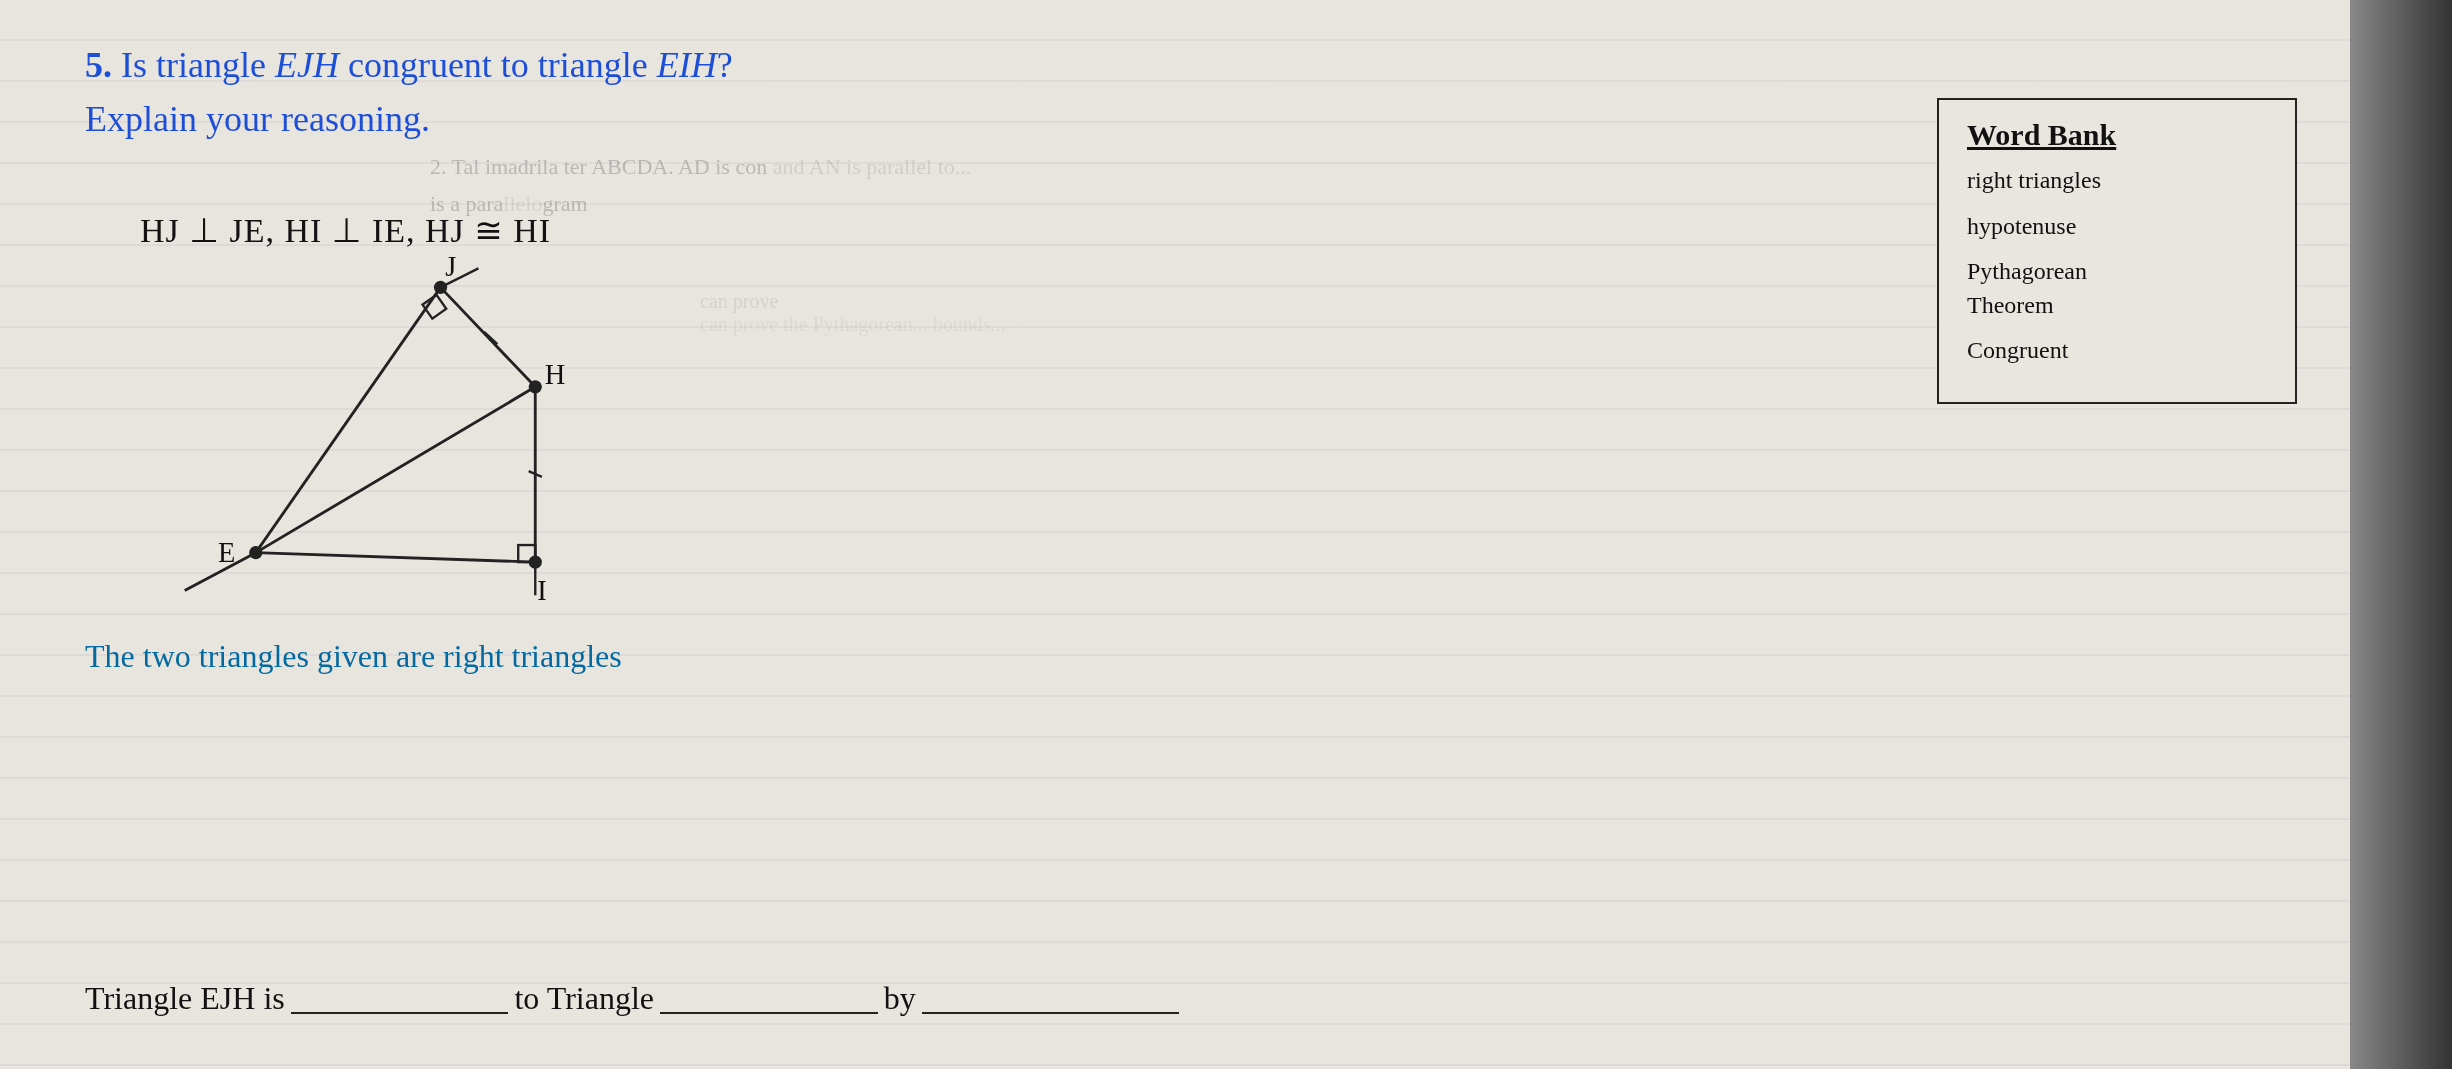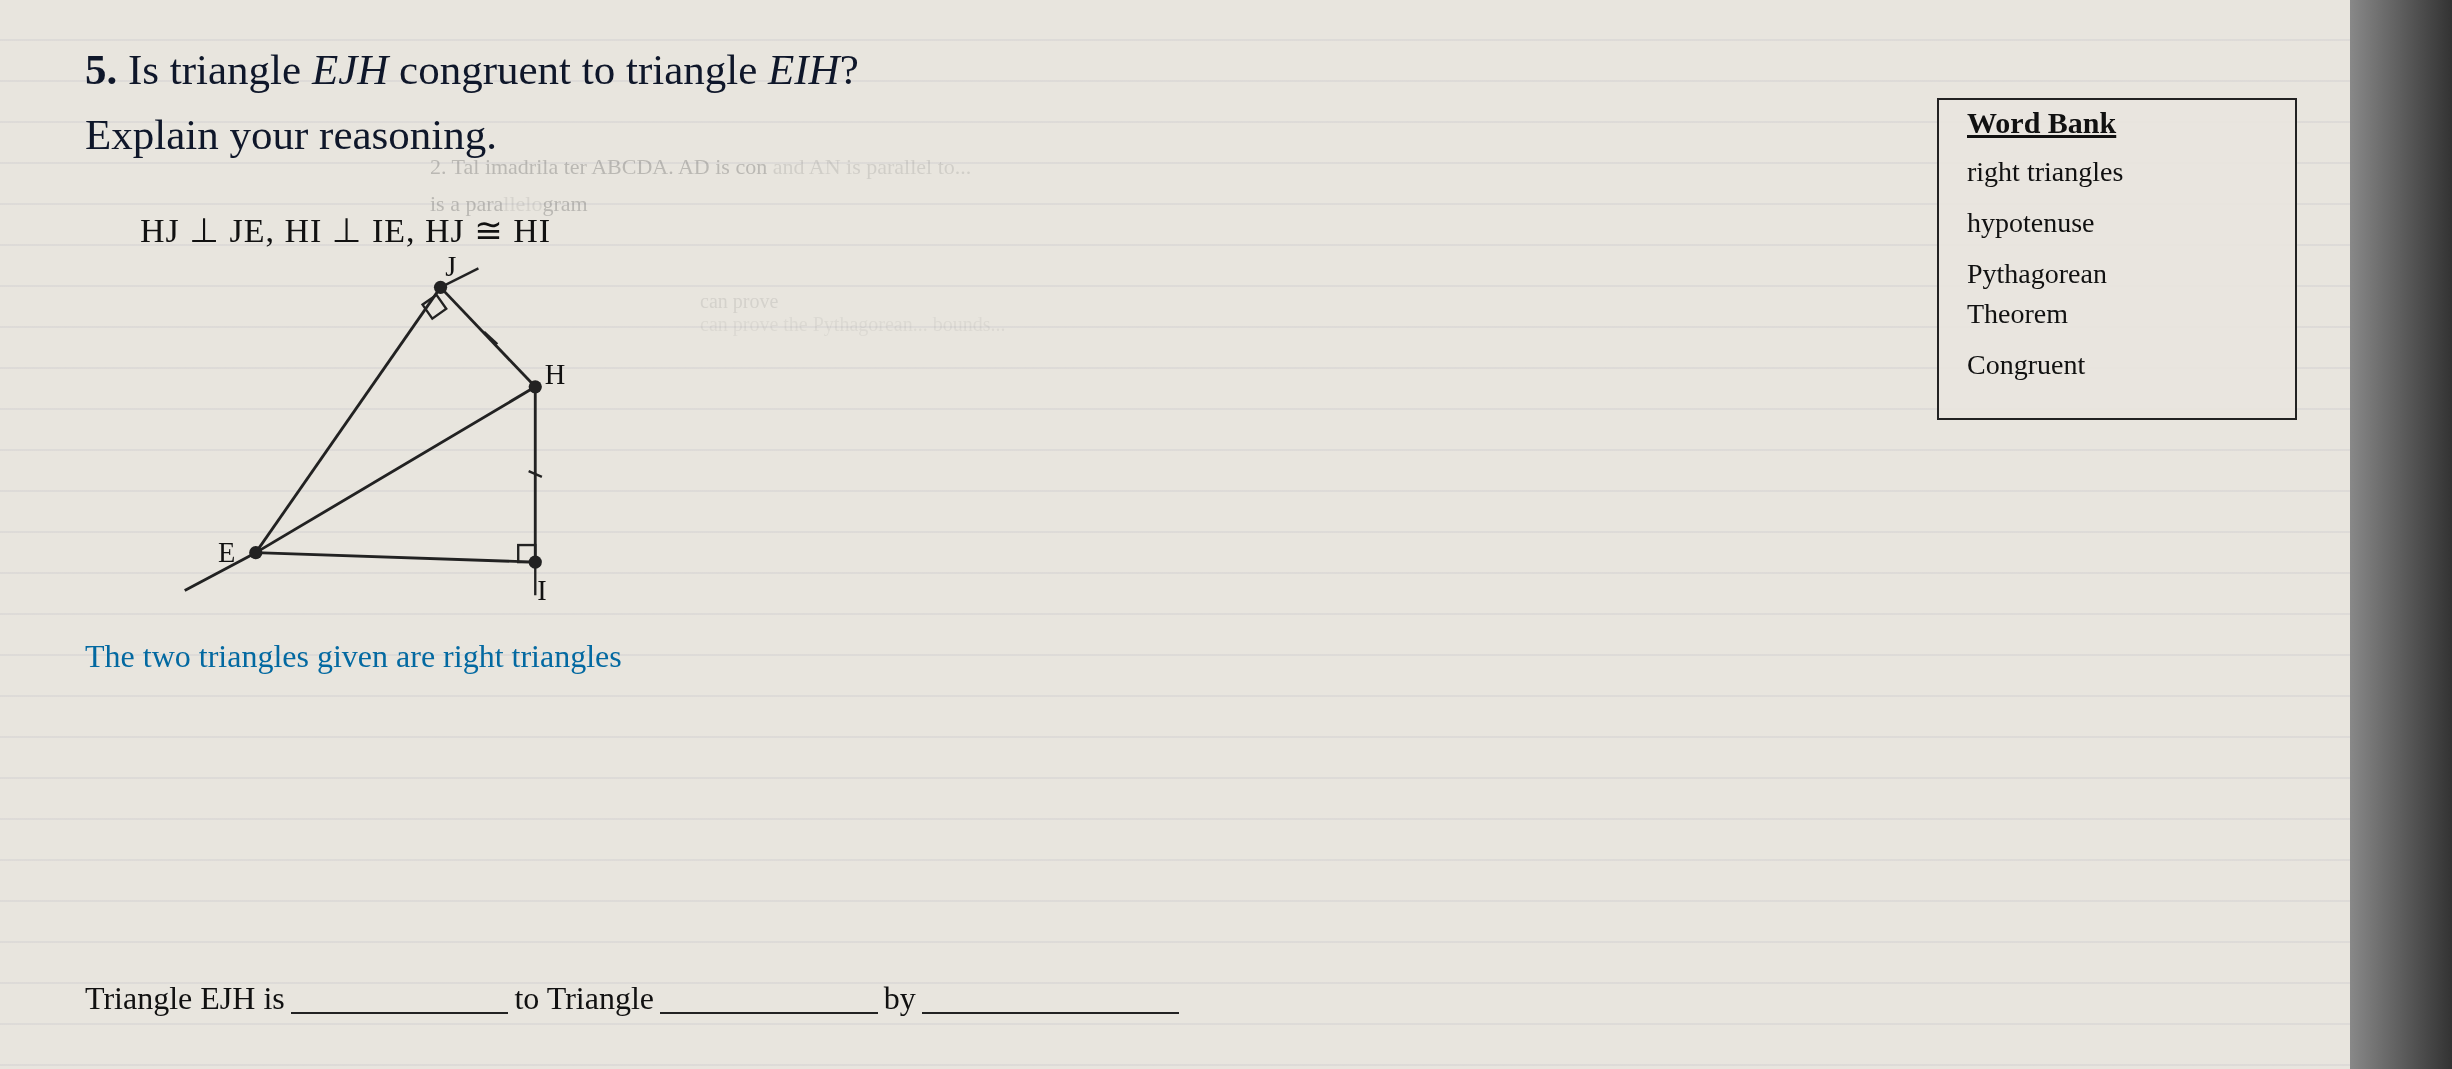--- a/index.html
+++ b/index.html
@@ -42,23 +42,23 @@
 
     
     .question-area {
       position: absolute;
       top: 38px;
       left: 85px;
       width: 900px;
     }
 
     .question-text {
-      font-size: 43px;
+      font-size: 36px;
       font-weight: normal;
-      color: #0f172a;
+      color: #1d4ed8;
       line-height: 1.5;
     }
 
     .question-text strong {
       font-weight: bold;
     }
 
     .italic {
       font-style: italic;
     }
@@ -83,33 +83,33 @@
     }
 
     
     .word-bank {
       position: absolute;
       top: 98px;
       right: 155px;
       width: 360px;
       border: 2.5px solid #222;
       background: rgba(232,229,222,0.92);
-      padding: 6px 28px 22px 28px;
+      padding: 18px 28px 22px 28px;
     }
 
     .word-bank-title {
       font-size: 30px;
       font-weight: bold;
       color: #111;
       margin-bottom: 10px;
       text-decoration: underline;
     }
 
     .word-bank-item {
-      font-size: 28px;
+      font-size: 24px;
       color: #111;
       margin: 12px 0;
       line-height: 1.4;
     }
 
     
     .answer-text {
       position: absolute;
       top: 638px;
       left: 85px;

